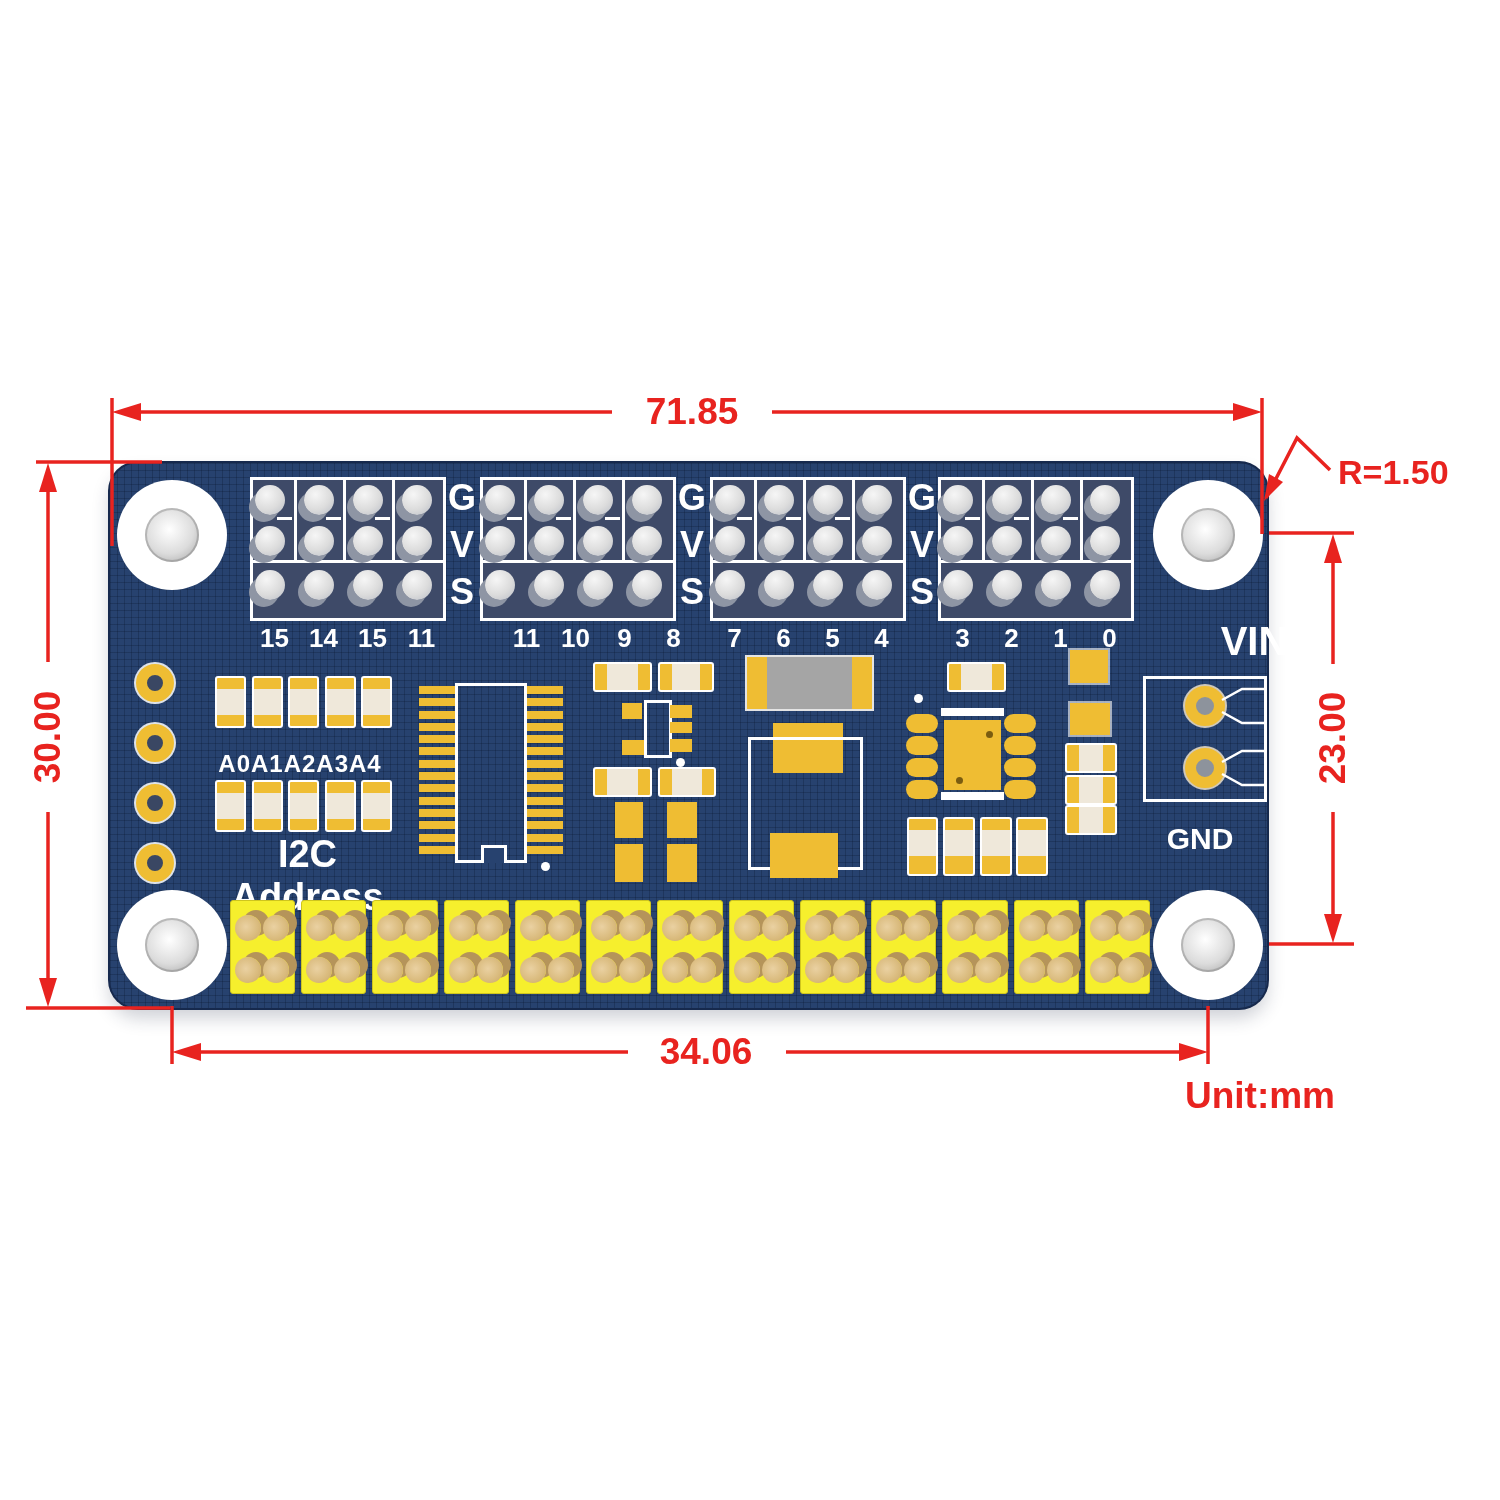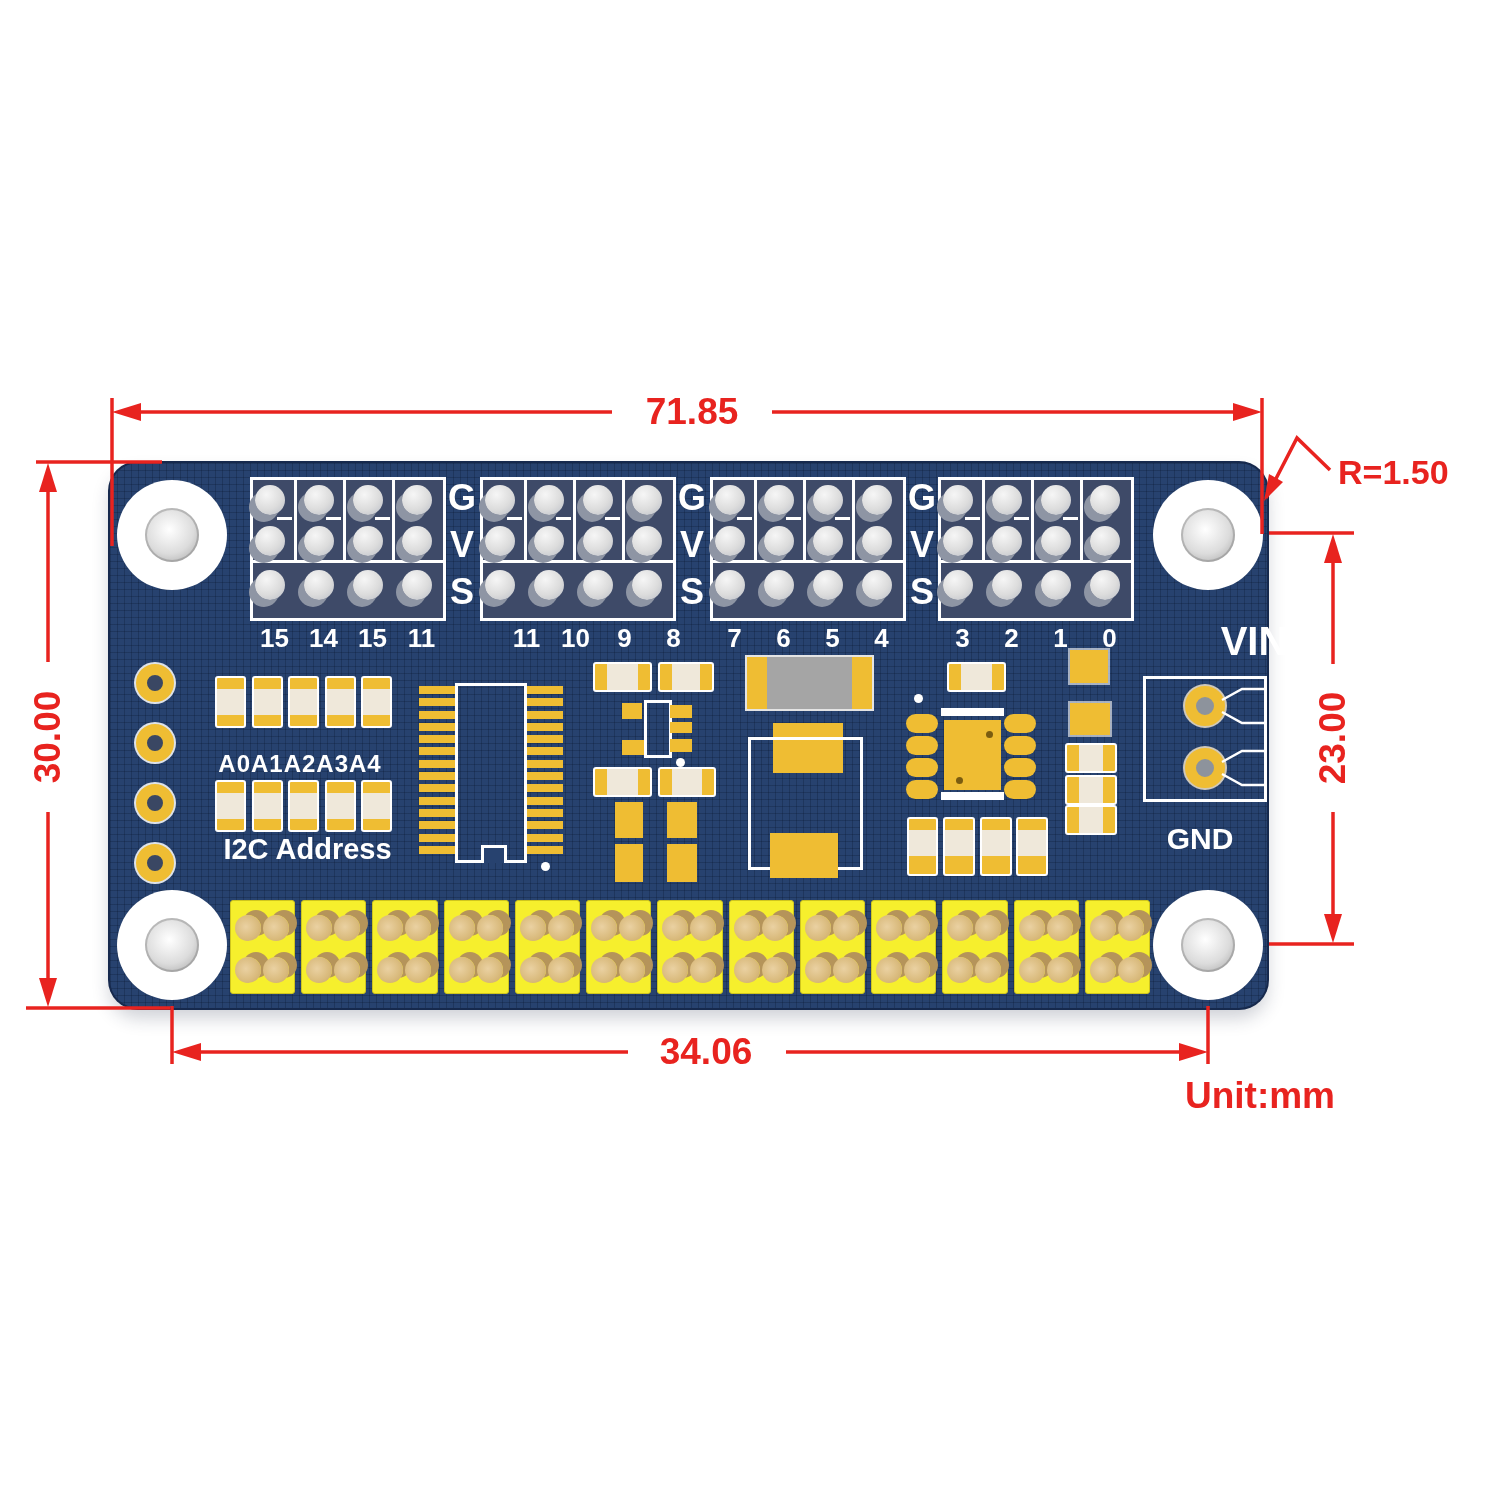--- a/index.html
+++ b/index.html
@@ -206,21 +206,21 @@
       <span>1</span>
       <span>0</span>
     </div>
 
     <div class="tht" style="top:201px"></div>
     <div class="tht" style="top:261px"></div>
     <div class="tht" style="top:321px"></div>
     <div class="tht" style="top:381px"></div>
 
     <div class="silk" style="left:100px;top:287px;width:180px;font-size:24px;letter-spacing:1px">A0A1A2A3A4</div>
-    <div class="silk" style="left:95px;top:370px;width:205px;font-size:29px">I2C Address</div>
+    <div class="silk" style="left:95px;top:370px;width:205px;font-size:38px">I2C Address</div>
 
     <div class="tpadcol" style="left:309px;top:223px"></div>
     <div class="tpadcol" style="left:417px;top:223px"></div>
     <div class="icbody" style="left:345px;top:220px;width:72px;height:180px">
       <div class="notch"></div>
     </div>
     <div class="wdot" style="left:431px;top:399px"></div>
 
     <div class="rh" style="left:483px;top:199px;width:55px"></div>
     <div class="rh" style="left:548px;top:199px;width:52px"></div>

